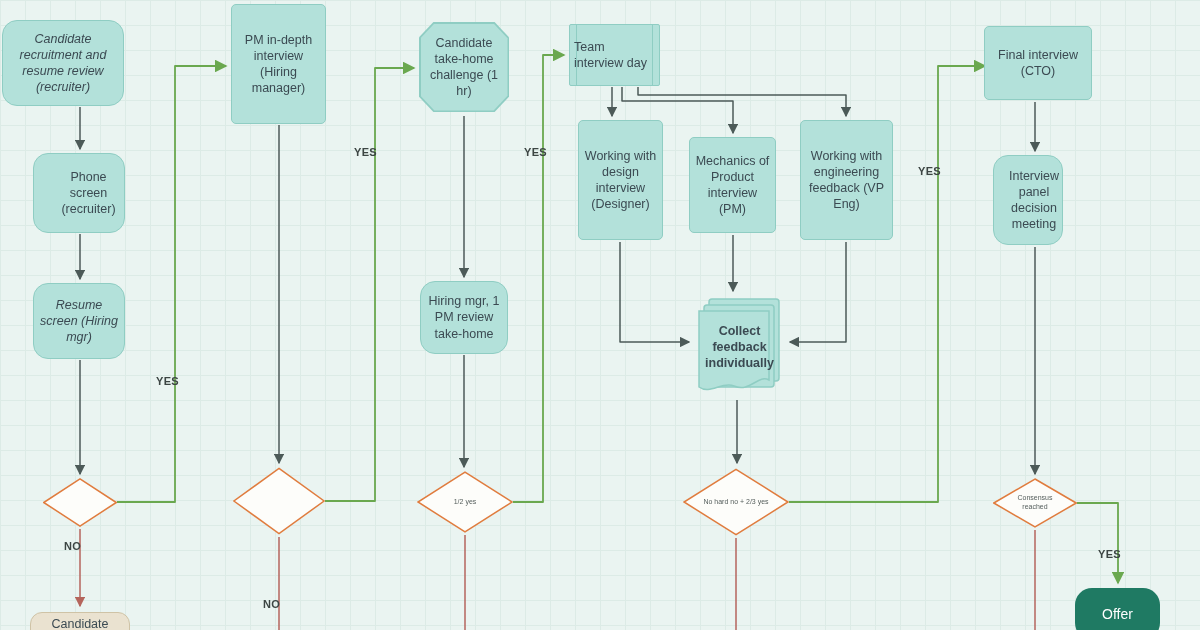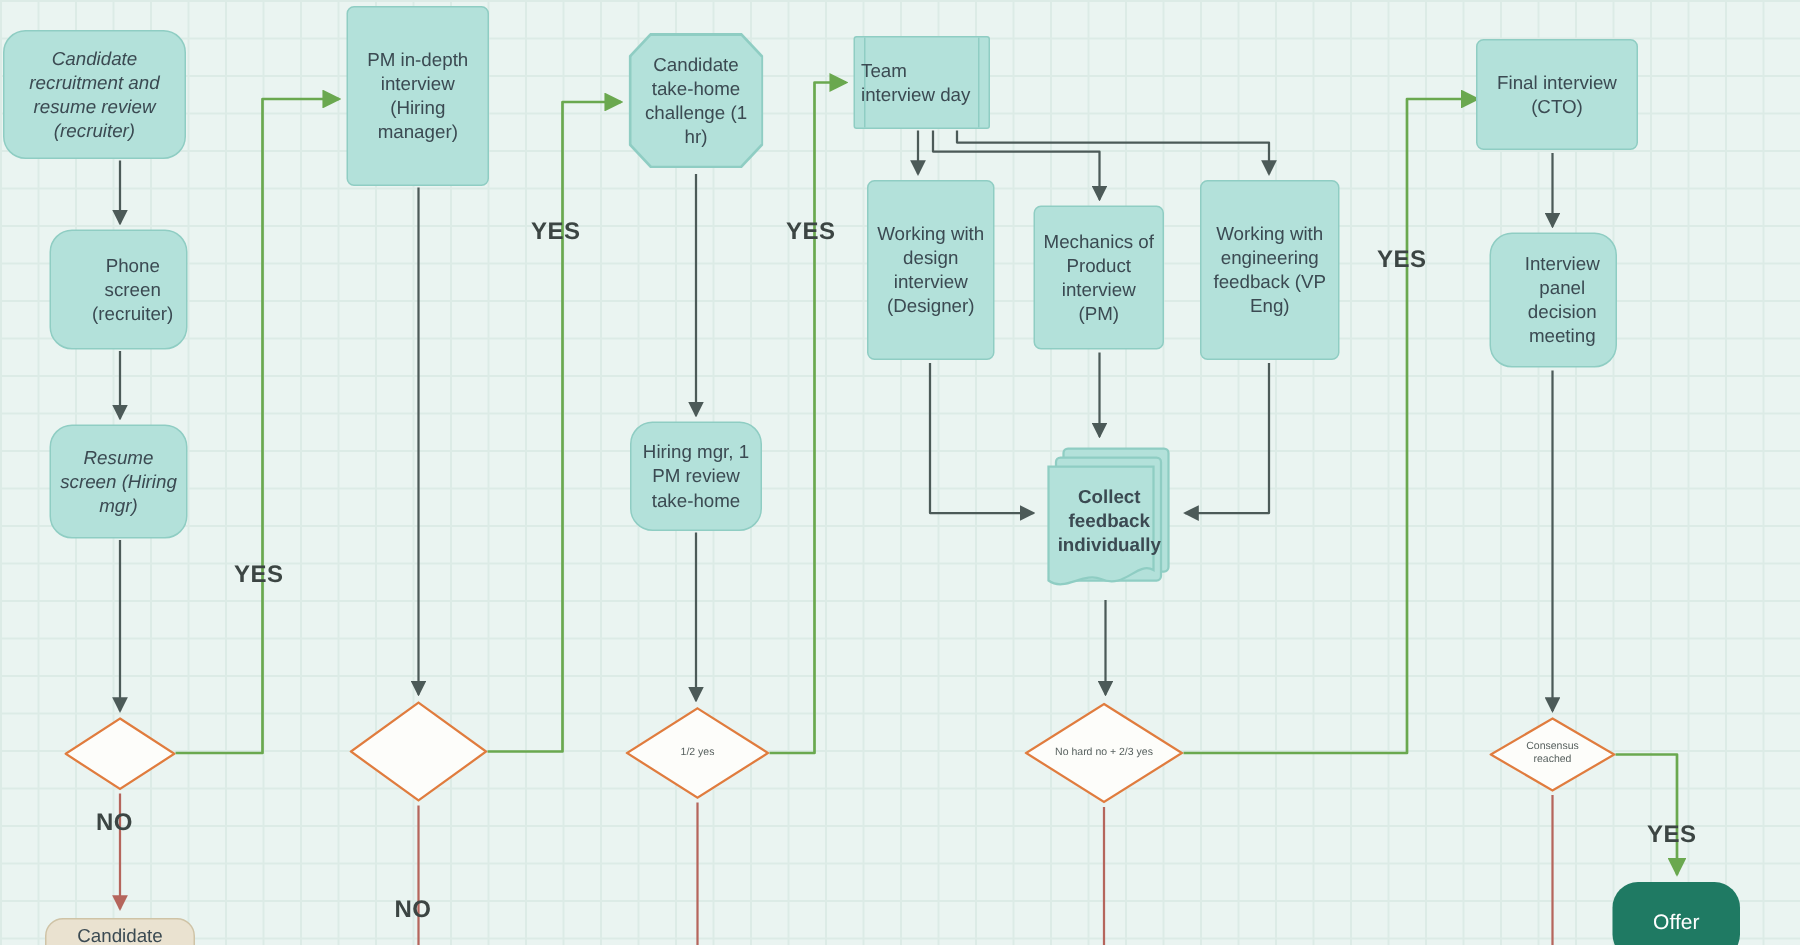--- a/index.html
+++ b/index.html
@@ -46,37 +46,37 @@
   .sheet { fill:#b3e1da; stroke:#8fcdc3; stroke-width:1.5; }
   .italic { font-style:italic; }
 
   .decision { position:absolute; }
   .decision svg { position:absolute; inset:0; width:100%; height:100%; }
   .decision .node-label {
     position:absolute; inset:0; display:flex; align-items:center; justify-content:center;
     font-size:7px; color:#57605e; text-align:center; line-height:1.25; padding:0 16px; z-index:2;
   }
 
-  .edge-label { position:absolute; font-weight:bold; font-size:16px; color:#3c4543; letter-spacing:.3px; }
+  .edge-label { position:absolute; font-weight:bold; font-size:11px; color:#3c4543; letter-spacing:.3px; }
 
   
   .pos-n1 { left:2px;  top:20px;  width:122px; height:86px; }
   .pos-n2 { left:33px;  top:153px; width:92px;  height:80px;padding-left:23px; }
   .pos-n3 { left:33px;  top:283px; width:92px;  height:76px;justify-content:flex-end; }
   .pos-n4 { left:30px;  top:612px; width:100px; height:50px; }
   .pos-n5 { left:231px; top:4px;   width:95px;  height:120px; }
   .pos-n6 { left:419px; top:22px;  width:90px;  height:90px; }
   .pos-n7 { left:420px; top:281px; width:88px;  height:73px; }
   .pos-n8 { left:569px; top:24px;  width:91px;  height:62px; }
   .pos-n9 { left:578px; top:120px; width:85px;  height:120px; }
   .pos-n10{ left:689px; top:137px; width:87px;  height:96px; }
   .pos-n11{ left:800px; top:120px; width:93px;  height:120px; }
   .pos-n12{ left:694px; top:296px; width:91px;  height:102px;font-weight:bold; }
   .pos-n13{ left:984px; top:26px;  width:108px;  height:74px; }
-  .pos-n14{ left:993px; top:155px; width:85px;  height:90px;padding-left:16px; }
+  .pos-n14{ left:993px; top:155px; width:70px;  height:90px;padding-left:16px; }
   .pos-n15{ left:1075px;top:588px; width:85px;  height:52px; }
 
   .pos-d1 { left:43px;  top:478px; width:74px;  height:49px; }
   .pos-d2 { left:233px; top:467px; width:92px;  height:68px; }
   .pos-d3 { left:417px; top:471px; width:96px;  height:62px; }
   .pos-d4 { left:683px; top:468px; width:106px; height:68px; }
   .pos-d5 { left:993px; top:478px; width:84px;  height:50px; }
 
   .lbl-yes1 { left:156px;  top:375px; }
   .lbl-yes2 { left:354px;  top:146px; }

